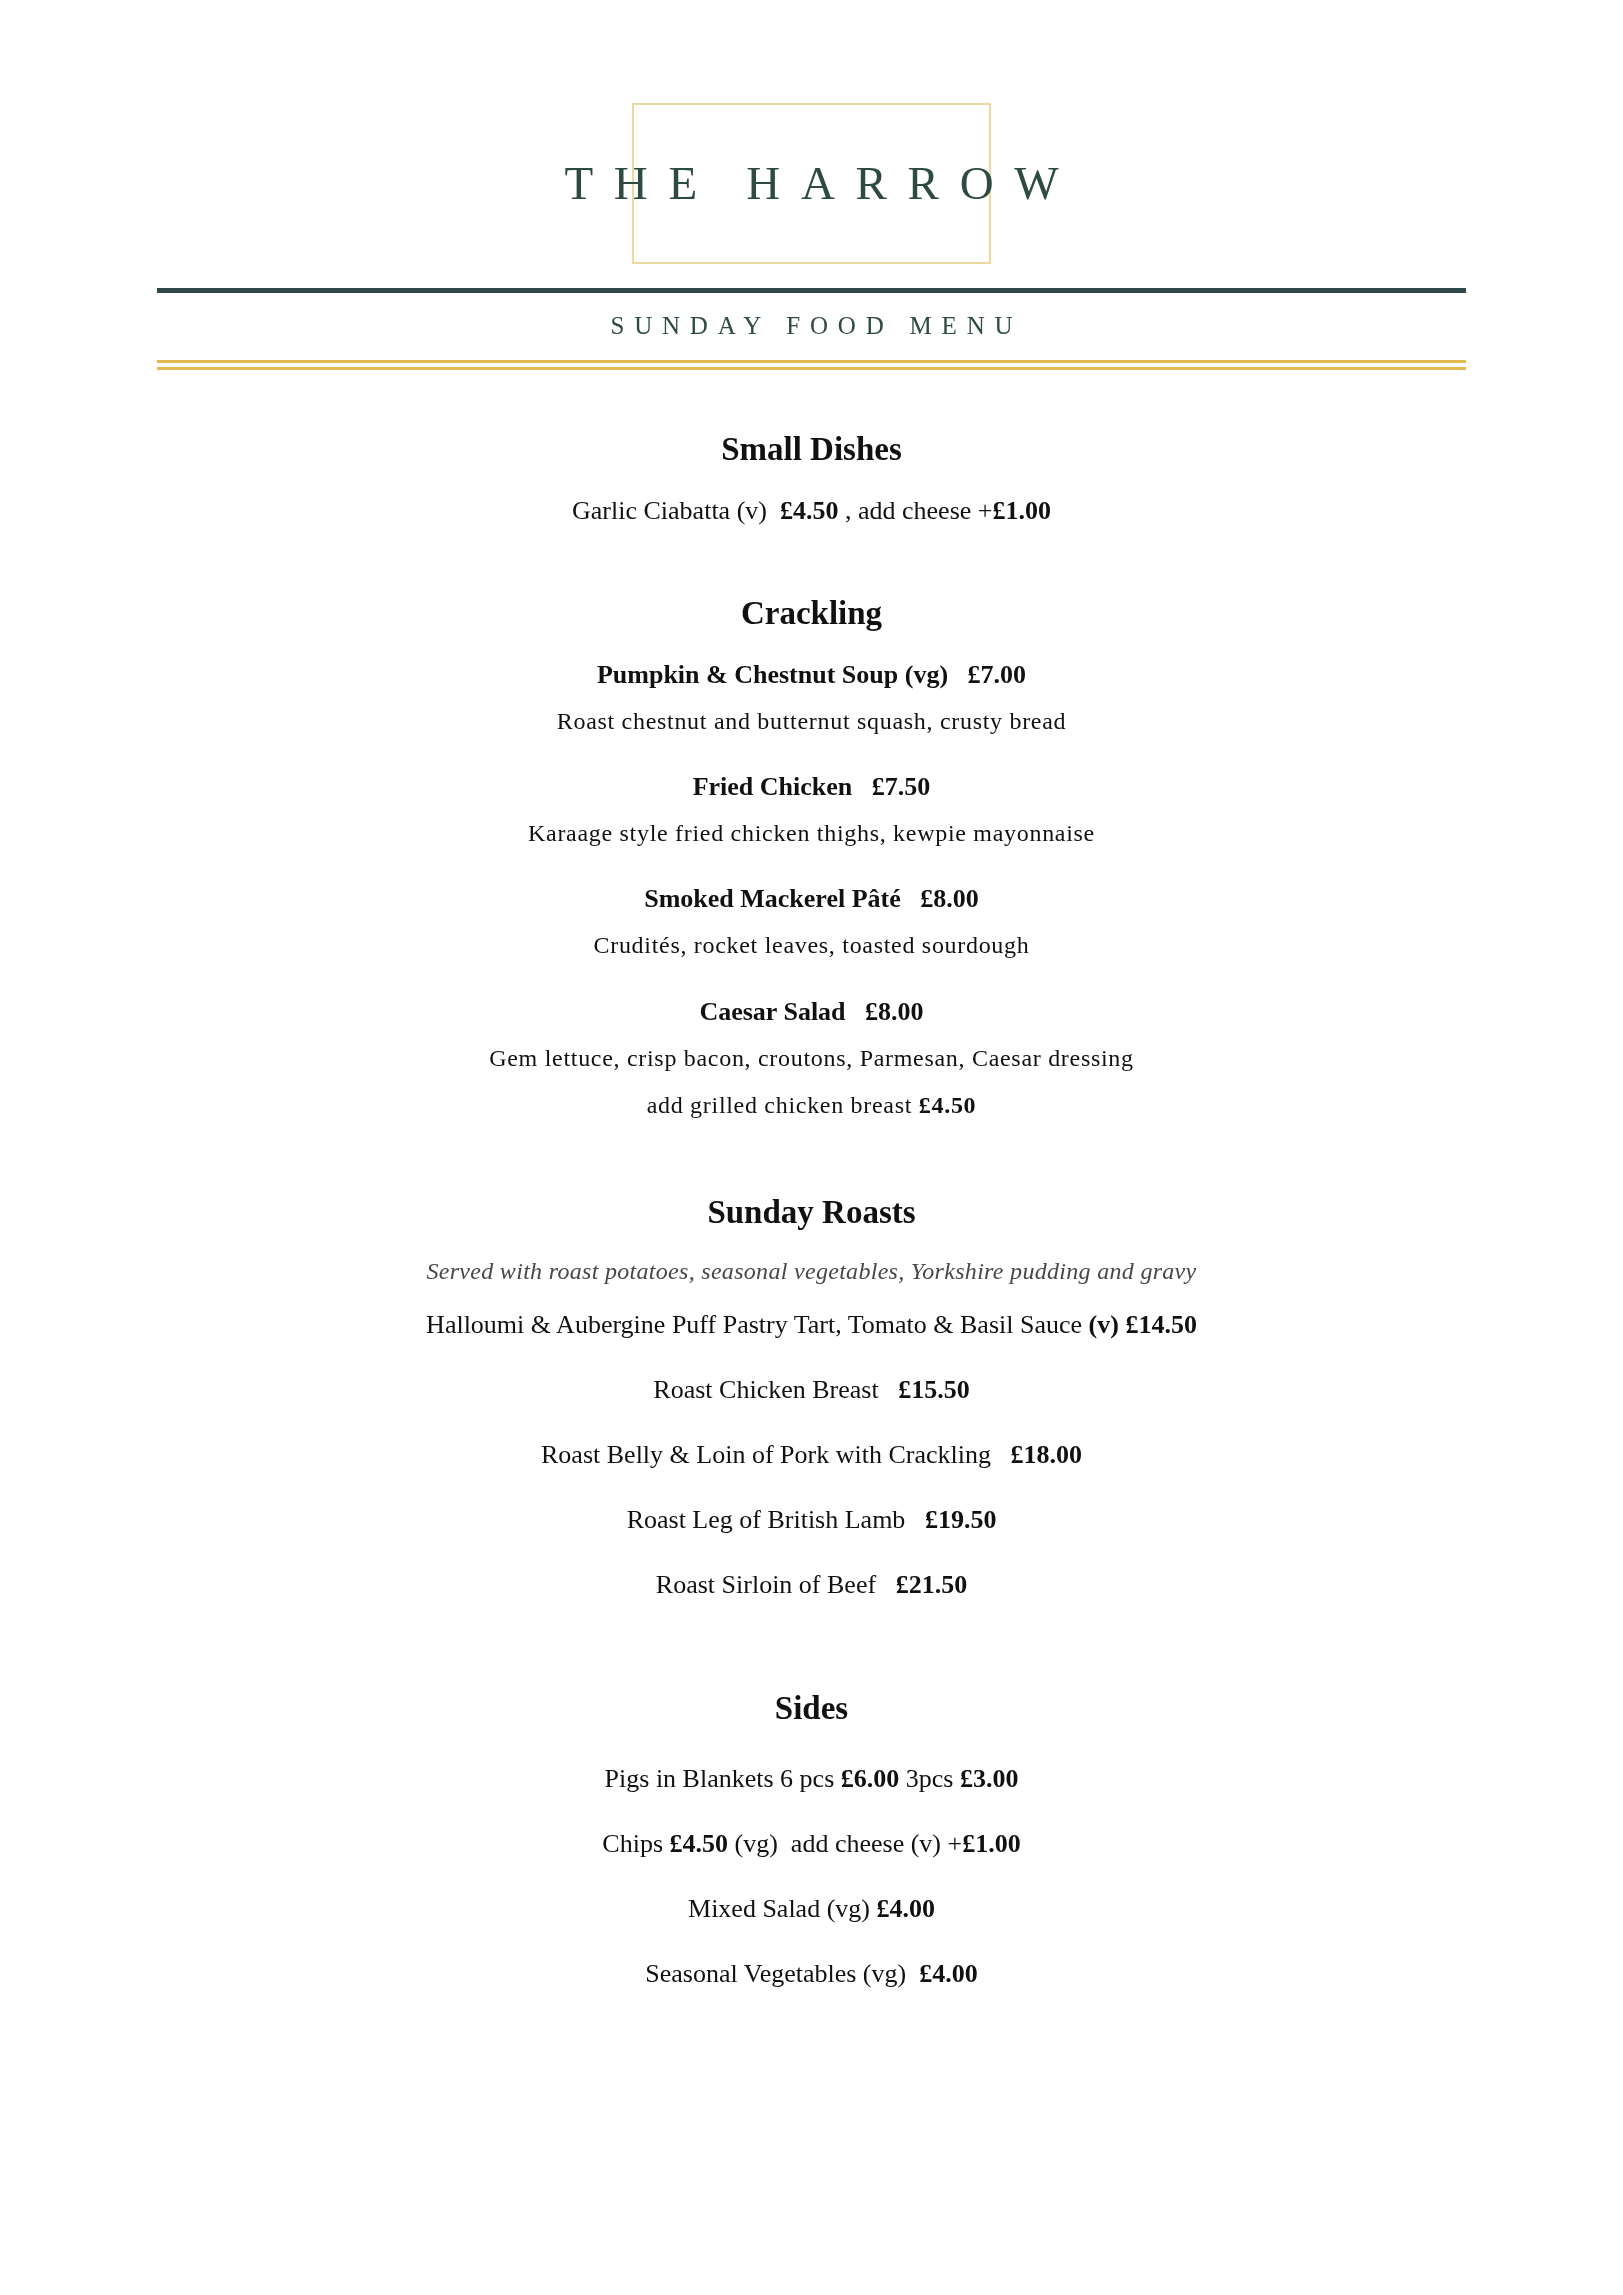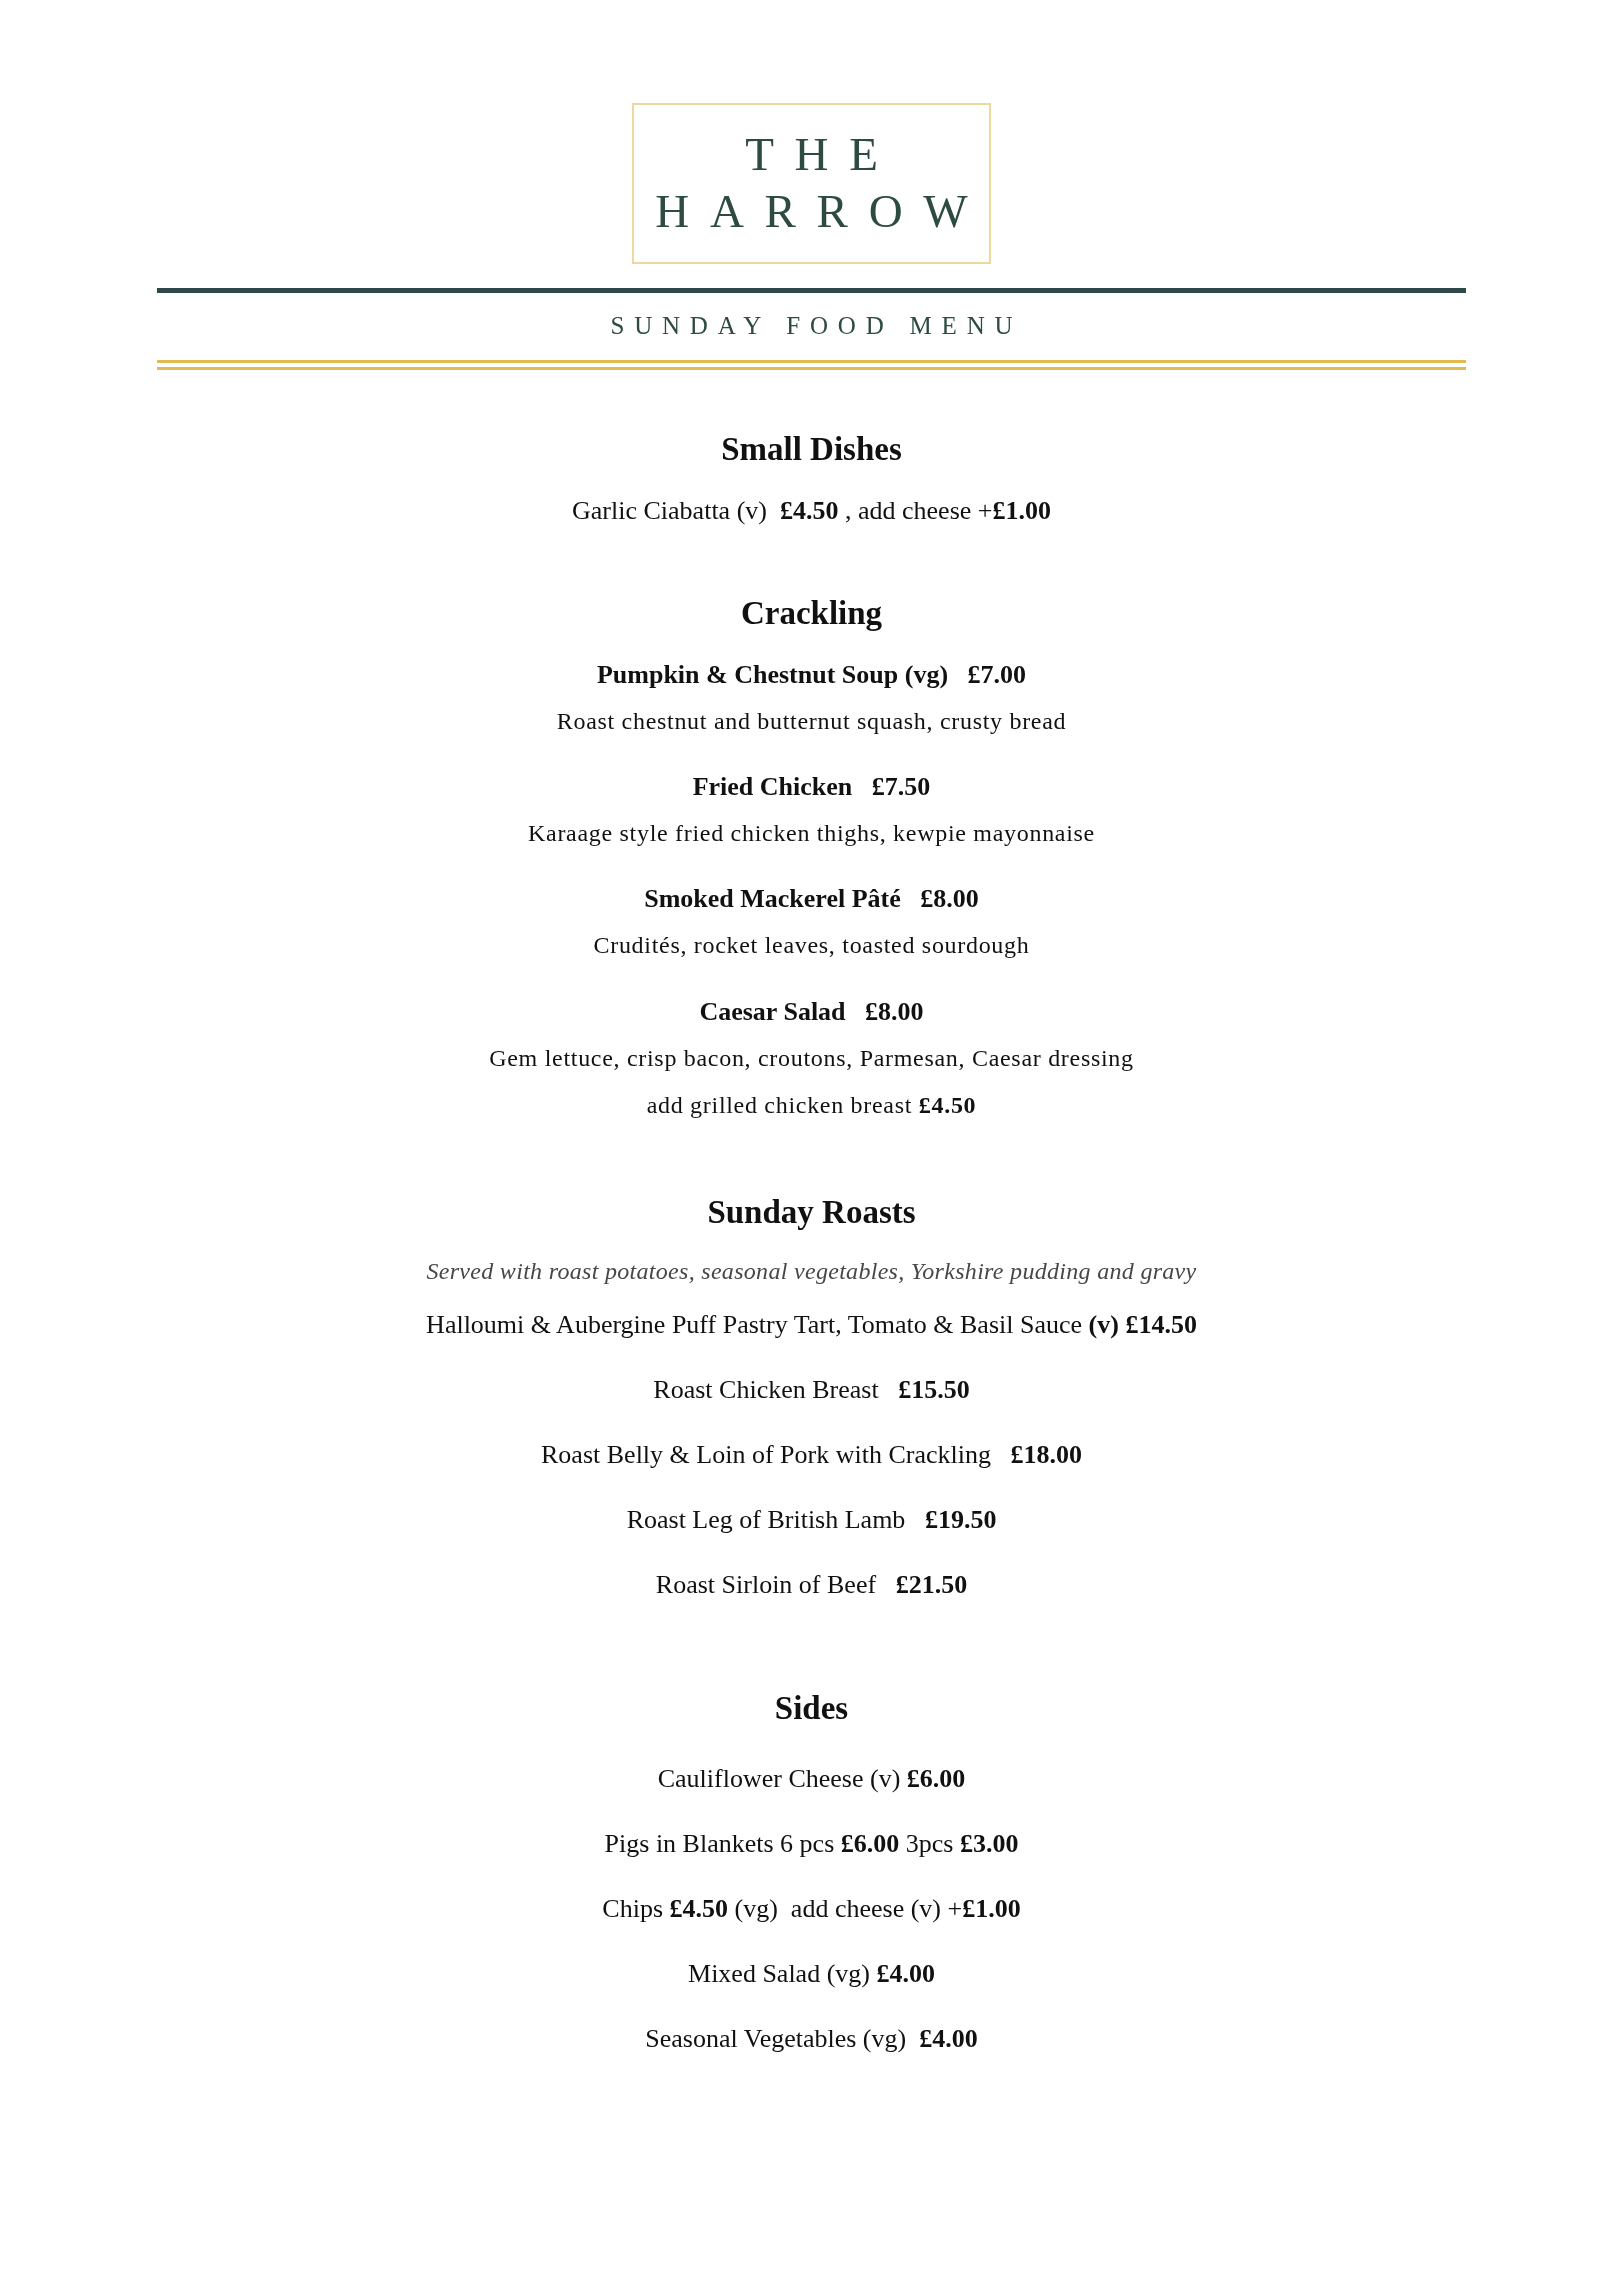--- a/index.html
+++ b/index.html
@@ -14,21 +14,21 @@
   html,body{background:#ffffff;}
   body{
     width:1623px;height:2295px;overflow:hidden;
     font-family:"Liberation Serif","DejaVu Serif",serif;
     color:var(--ink);
   }
   .page{width:100%;height:100%;padding-top:103px;text-align:center;}
   .logo-box{
     width:359px;height:161px;margin:0 auto;
     border:2px solid var(--gold-light);
-    display:flex;flex-direction:column;justify-content:center;align-items:center;
+    display:flex;flex-direction:row;justify-content:center;align-items:center;
     gap:7.9px;
   }
   .logo-line{
     color:var(--green);font-size:47px;line-height:1.05;
     letter-spacing:0.44em;text-indent:0.44em;white-space:nowrap;
   }
   .rule-green{width:1309px;height:5.2px;margin:24px auto 0;background:var(--green-line);}
   .subtitle{
     margin-top:19.6px;color:var(--green);font-size:25px;line-height:26px;
     letter-spacing:9.8px;text-indent:9.8px;white-space:nowrap;
@@ -98,21 +98,20 @@
           <div class="row item-lg"><span>Halloumi &amp; Aubergine Puff Pastry Tart, Tomato &amp; Basil Sauce </span><strong>(v)</strong><span> </span><strong>£14.50</strong></div>
           <div class="row item-lg"><span>Roast Chicken Breast   </span><strong>£15.50</strong></div>
           <div class="row item-lg"><span>Roast Belly &amp; Loin of Pork with Crackling   </span><strong>£18.00</strong></div>
           <div class="row item-lg"><span>Roast Leg of British Lamb   </span><strong>£19.50</strong></div>
           <div class="row item-lg"><span>Roast Sirloin of Beef   </span><strong>£21.50</strong></div>
         </div>
       </section>
       <section class="section" id="section-sides">
         <h2 class="section-title">Sides</h2>
         <div class="group">
-          <div class="row item-lg"><span>Cauliflower Cheese (v) </span><strong>£6.00</strong></div>
           <div class="row item-lg"><span>Pigs in Blankets 6 pcs </span><strong>£6.00</strong><span> 3pcs </span><strong>£3.00</strong></div>
           <div class="row item-lg"><span>Chips </span><strong>£4.50</strong><span> (vg)  add cheese (v) +</span><strong>£1.00</strong></div>
           <div class="row item-lg"><span>Mixed Salad (vg) </span><strong>£4.00</strong></div>
           <div class="row item-lg"><span>Seasonal Vegetables (vg)  </span><strong>£4.00</strong></div>
         </div>
       </section>
     </main>
 </div>
 
 

